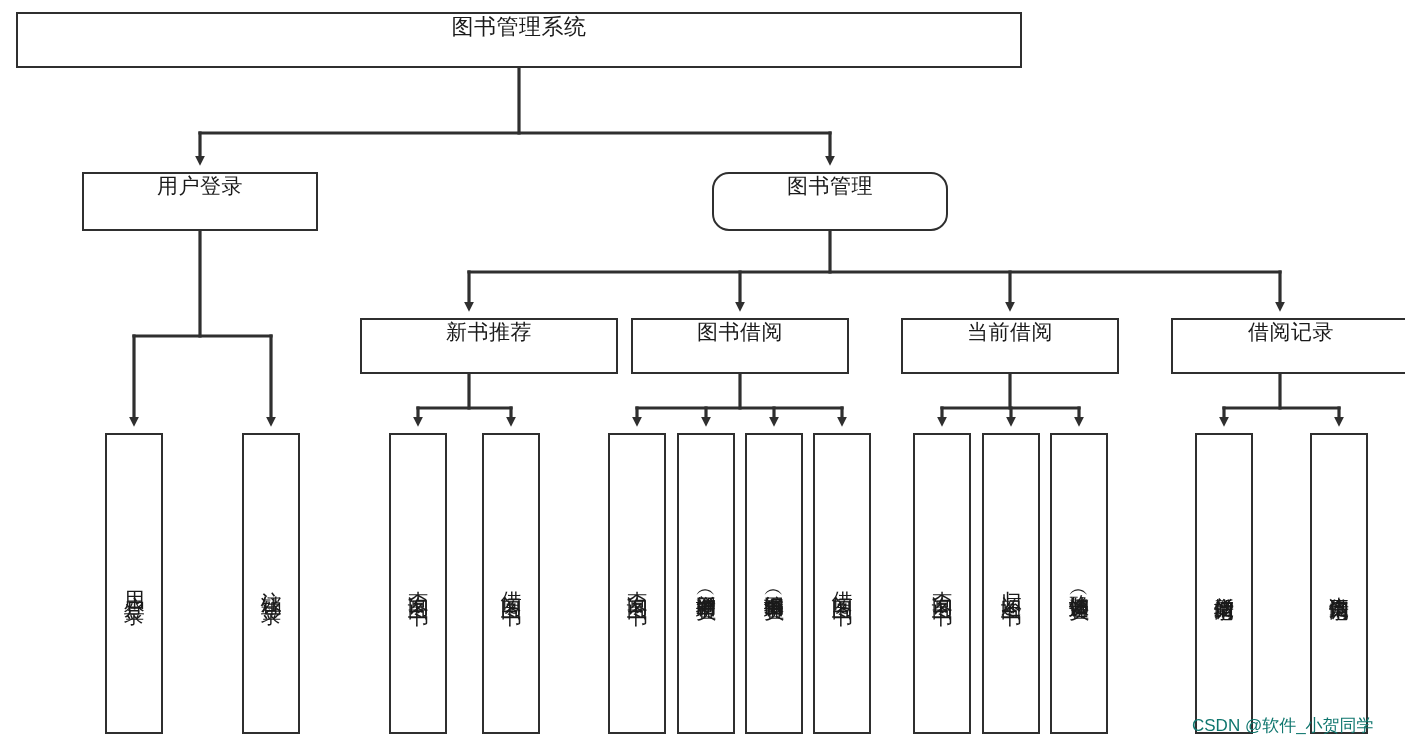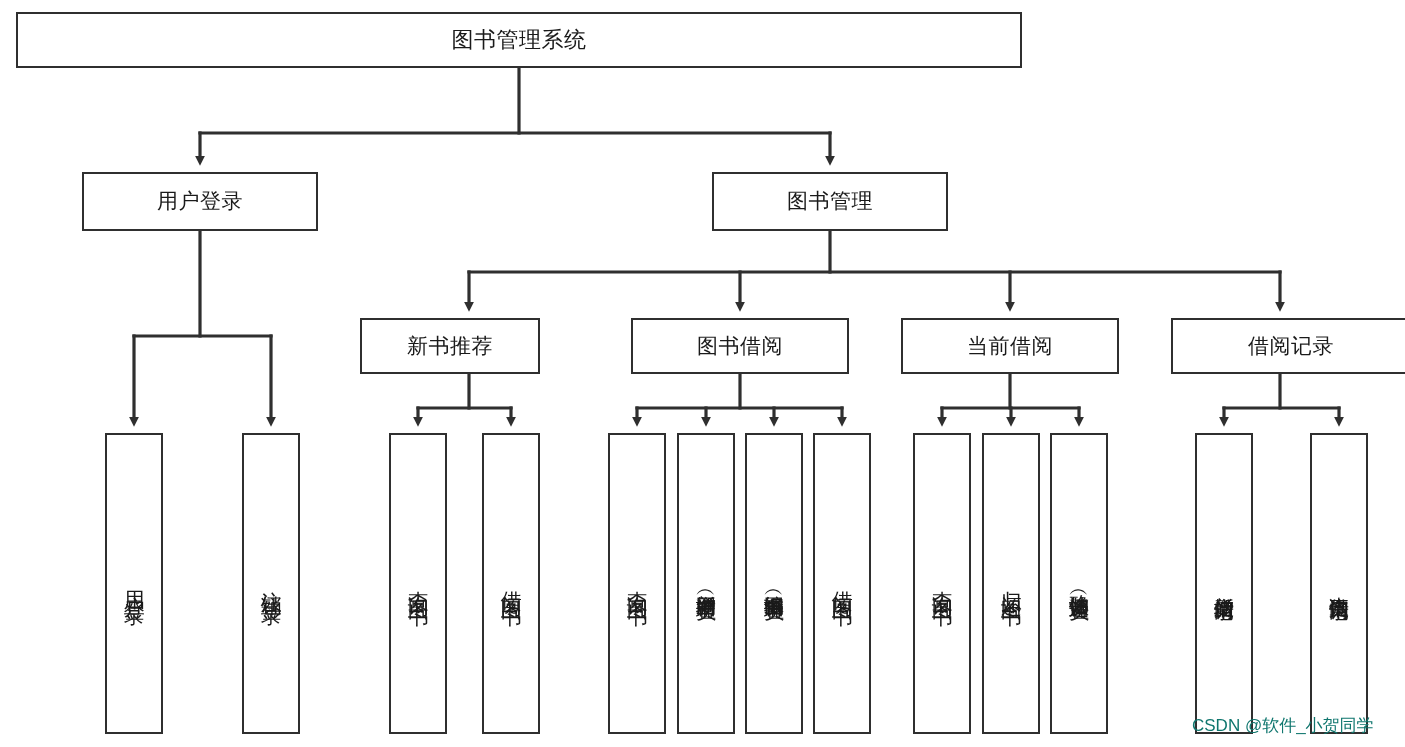--- a/index.html
+++ b/index.html
@@ -20,21 +20,20 @@
     width:1405px;
     height:747px;
     pointer-events:none;
   }
   .node{
     position:absolute;
     box-sizing:border-box;
     background:#ffffff;
     border:2px solid #2f2f2f;
     display:flex;
-    align-items:center;
     justify-content:center;
     color:#1a1a1a;
     z-index:2;
   }
   .node .lbl{
     display:block;
     text-align:center;
     line-height:1.15;
     white-space:nowrap;
   }
@@ -127,25 +126,25 @@
     </g>
   </svg>
 
   <div class="node root h" style="left:16px;top:12px;width:1006px;height:56px;">
     <span class="lbl">图书管理系统</span>
   </div>
 
   <div class="node h" style="left:82px;top:172px;width:236px;height:59px;">
     <span class="lbl">用户登录</span>
   </div>
-  <div class="node h" style="left:712px;top:172px;width:236px;height:59px;">
+  <div class="node h" style="left:712px;top:172px;width:236px;height:59px;border-radius:17px;">
     <span class="lbl">图书管理</span>
   </div>
 
-  <div class="node h" style="left:360px;top:318px;width:180px;height:56px;">
+  <div class="node h" style="left:360px;top:318px;width:258px;height:56px;">
     <span class="lbl">新书推荐</span>
   </div>
   <div class="node h" style="left:901px;top:318px;width:218px;height:56px;">
     <span class="lbl">当前借阅</span>
   </div>
   <div class="node h" style="left:631px;top:318px;width:218px;height:56px;">
     <span class="lbl">图书借阅</span>
   </div>
   <div class="node h" style="left:1171px;top:318px;width:240px;height:56px;">
     <span class="lbl">借阅记录</span>

